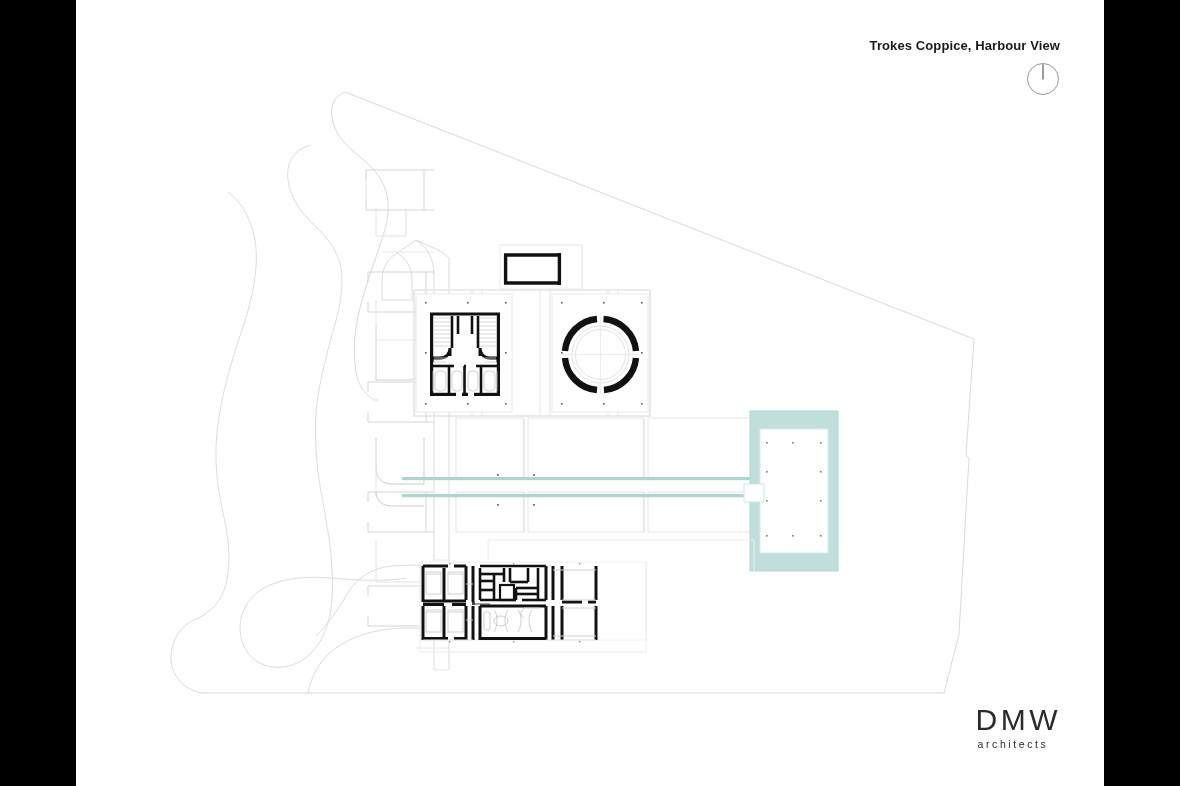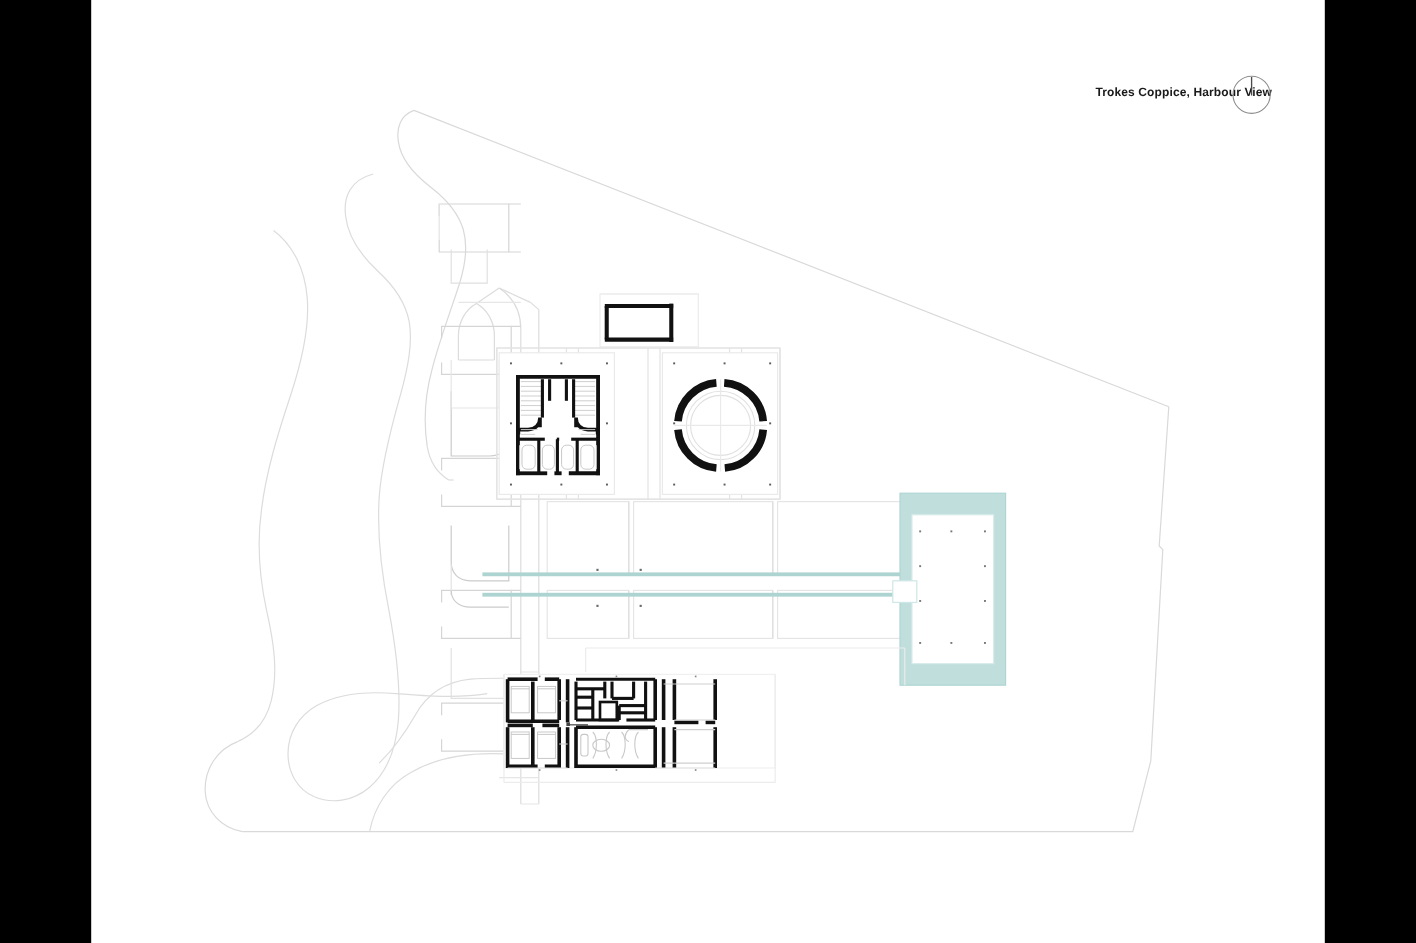--- a/index.html
+++ b/index.html
@@ -27,27 +27,26 @@
     position: absolute;
     left: 0;
     top: 0;
     width: 1028px;
     height: 786px;
   }
   .title-text {
     position: absolute;
     right: 44px;
     top: 38px;
-    font-size: 10px;
+    font-size: 13px;
     font-weight: bold;
     color: #1a1a1a;
     letter-spacing: 0.1px;
     white-space: nowrap;
     text-align: right;
-    margin-top: 34px;
   }
   #north-point {
     position: absolute;
     right: 44px;
     top: 62px;
     width: 34px;
     height: 34px;
   }
   #logo-block {
     position: absolute;
@@ -451,15 +450,19 @@
         <path d="M 412 540 L 678 540"></path>
         <path d="M 412 540 L 412 560"></path>
         <path d="M 678 540 L 678 571"></path>
         <path d="M 344 652 L 570 652"></path>
         <path d="M 344 562 L 344 652"></path>
         <path d="M 570 562 L 570 652"></path>
       </g>
 
     </svg>
 
+    <div id="logo-block">
+      <div class="logo-main">DMW</div>
+      <div class="logo-sub">architects</div>
+    </div>
 
   </div>
 </div>
 
 </body></html>

